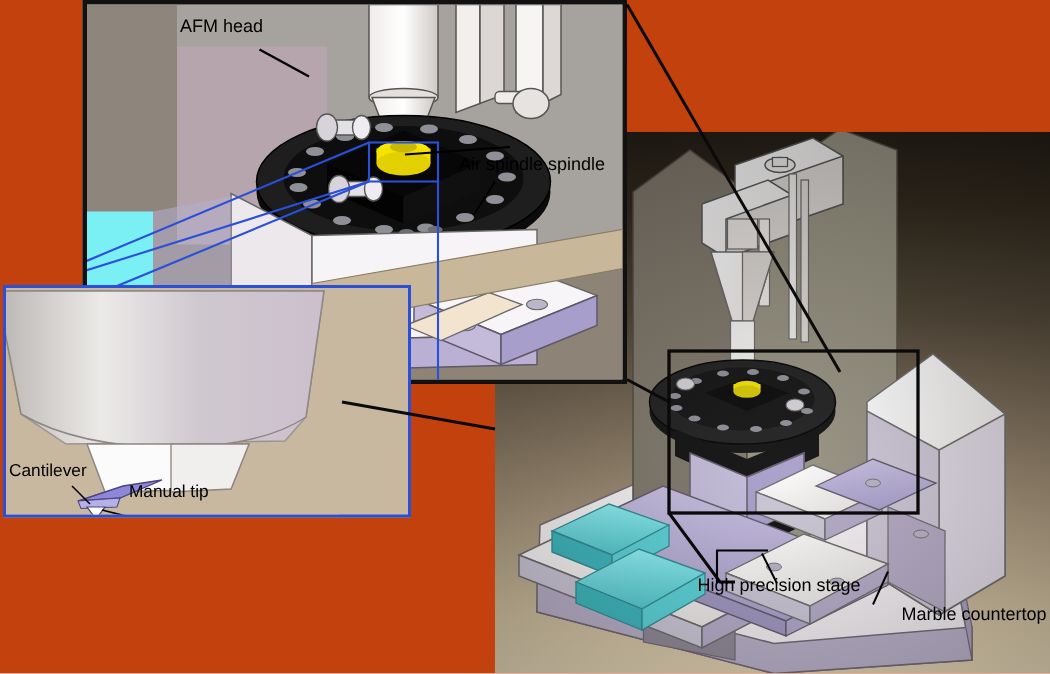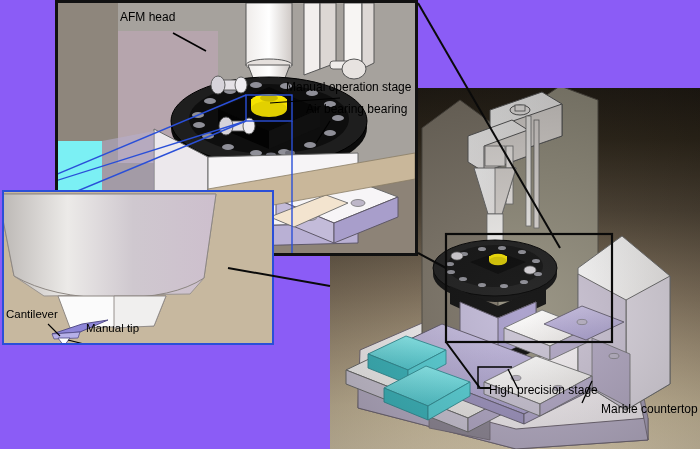--- a/index.html
+++ b/index.html
@@ -1,18 +1,18 @@
 <!DOCTYPE html>
 <html><head>
 <meta charset="utf-8">
 <title>AFM Machine Diagram</title>
 <style>
   html,body{margin:0;padding:0;background:#ffffff;}
   body{font-family:"Liberation Sans", sans-serif;}
-  #stage{position:relative;width:700px;height:449px;overflow:hidden;background:#8b5cf6;}
+  #stage{position:relative;width:700px;height:449px;overflow:hidden;background:#c2410c;}
 
   
   #photo{position:absolute;left:330px;top:88px;width:370px;height:361px;overflow:hidden;
          background:linear-gradient(180deg,#221c14 0%,#2e2619 14%,#4d4233 34%,#80705a 56%,#ab9a7e 74%,#cbbb9b 88%,#dccdae 100%);}
   #photo .vig{position:absolute;inset:0;
          background:radial-gradient(ellipse 95% 80% at 52% 62%, rgba(255,255,255,0.06) 0%, rgba(0,0,0,0.30) 100%);}
 
   
   #insetTop{position:absolute;left:55px;top:0px;width:363px;height:256px;
             background:#a6a29d;border:3px solid #111;box-sizing:border-box;overflow:hidden;}
@@ -304,22 +304,21 @@
       </g>
     </svg>
 
     <svg class="shape" style="left:0;top:0;" width="357" height="250">
       <line x1="115" y1="30" x2="148" y2="48" stroke="#000" stroke-width="1.6"></line>
       <line x1="282" y1="95" x2="212" y2="100" stroke="#000" stroke-width="1.2"></line>
       <line x1="272" y1="118" x2="258" y2="140" stroke="#000" stroke-width="1.2"></line>
     </svg>
 
     <div class="lbl big" style="left:62px;top:8px;">AFM head</div>
-    <div class="lbl big" style="left:228px;top:78px;">Manual operation stage</div>
-    <div class="lbl big" style="left:248px;top:100px;">Air bearing bearing</div>
+    <div class="lbl big" style="left:248px;top:100px;">Air spindle spindle</div>
   </div>
 
   <div id="insetTip">
     <svg class="shape" style="left:0;top:0;" width="222" height="151" viewBox="0 0 222 151">
       <defs>
         <linearGradient id="gCone3" x1="0" y1="0" x2="1" y2="0">
           <stop offset="0" stop-color="#b9b5b2"></stop>
             <stop offset="0.32" stop-color="#eceae8"></stop>
           <stop offset="0.62" stop-color="#cfc8cf"></stop>
             <stop offset="1" stop-color="#cdbfcd"></stop>
@@ -350,21 +349,21 @@
     <div class="lbl" style="left:2px;top:116px;">Cantilever</div>
     <div class="lbl" style="left:82px;top:130px;">Manual tip</div>
   </div>
 
   <svg class="shape" style="left:430px;top:355px;" width="270" height="94">
     <polyline points="48,34 48,12 82,12" fill="none" stroke="#000" stroke-width="1.4"></polyline>
     <line x1="88" y1="34" x2="78" y2="14" stroke="#000" stroke-width="1.3"></line>
     <line x1="152" y1="48" x2="162" y2="26" stroke="#000" stroke-width="1.3"></line>
   </svg>
 
-  <div class="lbl big" style="left:465px;top:384px;margin-left:24px;">High precision stage</div>
+  <div class="lbl big" style="left:465px;top:384px;">High precision stage</div>
   <div class="lbl big" style="left:601px;top:403px;">Marble countertop</div>
 
   <svg class="shape" style="left:0;top:0;" width="700" height="449">
     <line x1="418" y1="3" x2="560" y2="248" stroke="#0a0a0a" stroke-width="2"></line>
     <line x1="418" y1="253" x2="446" y2="268" stroke="#0a0a0a" stroke-width="2"></line>
     <line x1="228" y1="268" x2="330" y2="286" stroke="#0a0a0a" stroke-width="2"></line>
   </svg>
 
 </div>
 

